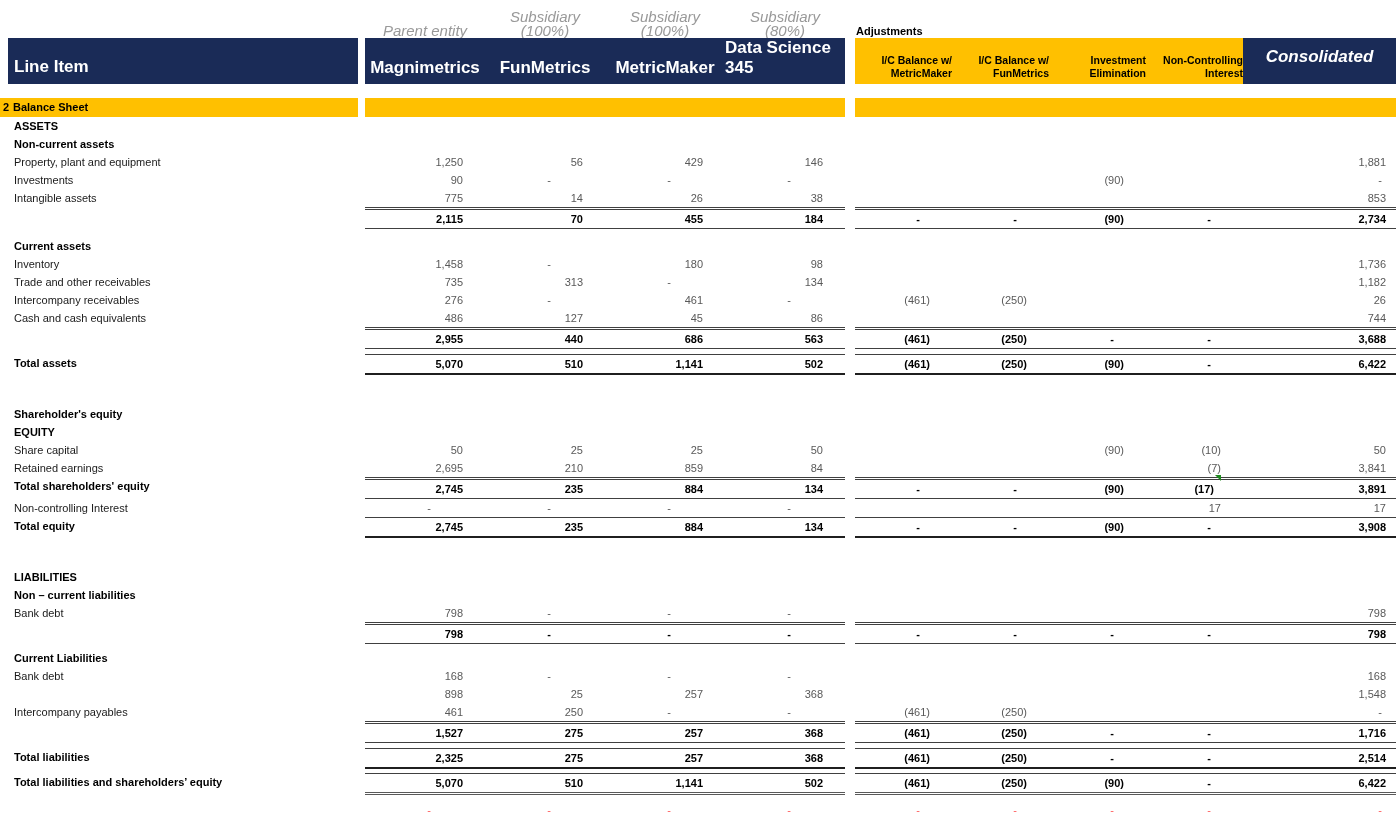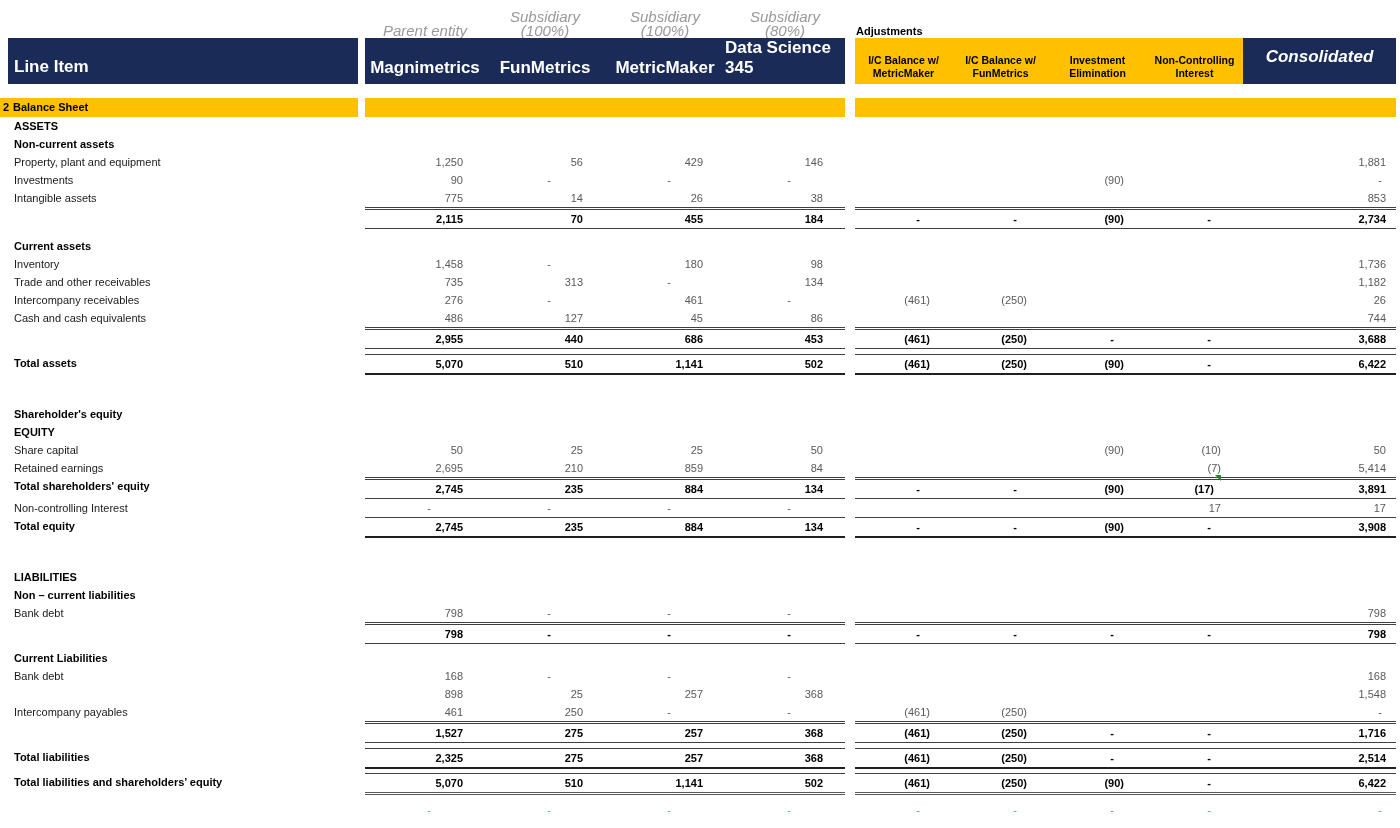--- a/index.html
+++ b/index.html
@@ -15,21 +15,21 @@
   
   .notes{align-items:end;height:34px;}
   .note{grid-row:1;text-align:center;font-style:italic;color:var(--note);font-size:15px;line-height:13.5px;}
   .adj-note{grid-row:1;grid-column:9 / 14;align-self:end;font-weight:bold;color:#000;padding-left:1px;font-size:11px;}
 
   
   .hdr{height:38px;margin-top:1px;}
   .hcell{background:var(--navy);color:#fff;font-weight:bold;display:flex;align-items:flex-end;font-size:17px;}
   .h-line-item{grid-column:2;padding:0 0 7px 6px;}
   .h-entity{justify-content:center;padding-bottom:6px;}
-  .h-gold{background:var(--gold);color:#000;flex-direction:column;justify-content:flex-end;align-items:center;font-size:10.5px;line-height:13px;padding-bottom:4px;}
+  .h-gold{background:var(--gold);color:#000;flex-direction:column;justify-content:flex-end;font-size:10.5px;line-height:13px;padding-bottom:4px;}
   .h-cons{grid-column:13;justify-content:center;padding-bottom:17px;font-style:italic;}
 
   
   .secbar{height:19px;line-height:19px;margin-top:22px;font-weight:bold;color:#000;}
   .secbar .seg{background:var(--gold);}
   .seg-label{grid-column:1 / 3;display:flex;}
   .sec-num{padding-left:3px;width:13px;}
   .seg-entities{grid-column:4 / 8;}
   .seg-right{grid-column:9 / 14;}
 
@@ -220,21 +220,21 @@
       <div class="v c-a2 adj"></div>
       <div class="v c-a3 adj"></div>
       <div class="v c-a4 adj"></div>
       <div class="v c-c con">744</div>
     </div>
     <div class="grid row r-subtotal">
       <div class="lbl"></div>
       <div class="v c-m ent">2,955</div>
       <div class="v c-f ent">440</div>
       <div class="v c-mm ent">686</div>
-      <div class="v c-ds ent">453</div>
+      <div class="v c-ds ent">563</div>
       <div class="v c-a1 adj">(461)</div>
       <div class="v c-a2 adj">(250)</div>
       <div class="v c-a3 adj dash">-</div>
       <div class="v c-a4 adj dash">-</div>
       <div class="v c-c con">3,688</div>
     </div>
     <div class="spacer" style="height: 5px;"></div>
     <div class="grid row r-total">
       <div class="lbl">Total assets</div>
       <div class="v c-m ent">5,070</div>
@@ -269,21 +269,21 @@
     <div class="grid row r-data">
       <div class="lbl">Retained earnings</div>
       <div class="v c-m ent">2,695</div>
       <div class="v c-f ent">210</div>
       <div class="v c-mm ent">859</div>
       <div class="v c-ds ent">84</div>
       <div class="v c-a1 adj"></div>
       <div class="v c-a2 adj"></div>
       <div class="v c-a3 adj"></div>
       <div class="v c-a4 adj">(7)</div>
-      <div class="v c-c con">5,414</div>
+      <div class="v c-c con">3,841</div>
     </div>
     <div class="grid row r-subtotal">
       <div class="lbl">Total shareholders' equity</div>
       <div class="v c-m ent">2,745</div>
       <div class="v c-f ent">235</div>
       <div class="v c-mm ent">884</div>
       <div class="v c-ds ent">134</div>
       <div class="v c-a1 adj dash">-</div>
       <div class="v c-a2 adj dash">-</div>
       <div class="v c-a3 adj">(90)</div>

